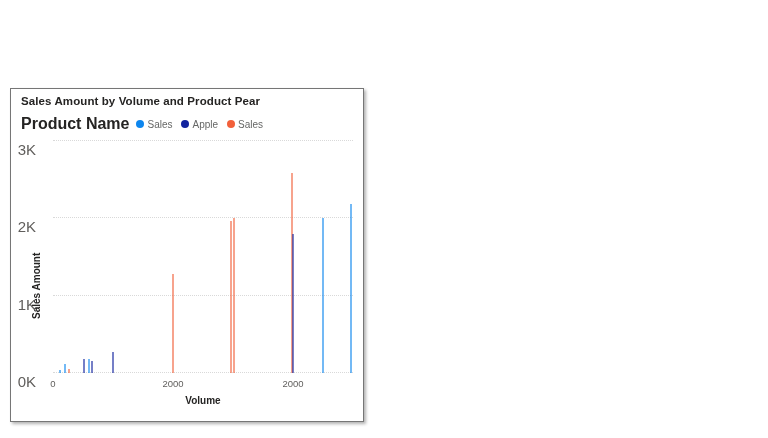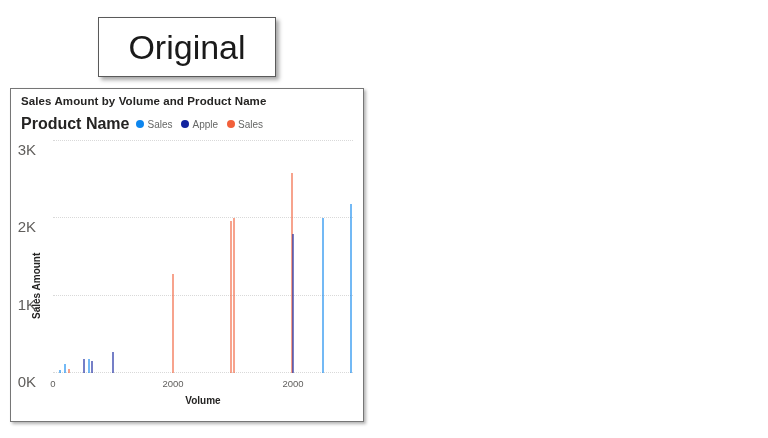--- a/index.html
+++ b/index.html
@@ -72,25 +72,24 @@
   .ytitle-left{left:20px;top:230px;}
   .xtitle-left{left:42px;top:306px;width:300px;}
 
   .bar{position:absolute;bottom:0;}
 </style>
 </head>
 <body>
 
 <div class="panel panel-left">
 
-  <div class="caption-box caption-left">Original</div>
 
   <div class="chart-card card-left">
 
-    <div class="chart-title">Sales Amount by Volume and Product Name</div>
+    <div class="chart-title">Sales Amount by Volume and Product Pear</div>
 
     <div class="legend">
       <span class="legend-title">Product Name</span>
 
       <span class="legend-item">
         <span class="legend-dot" style="background:#0d86ee"></span>
         <span class="legend-label">Sales</span>
       </span>
 
       <span class="legend-item">

